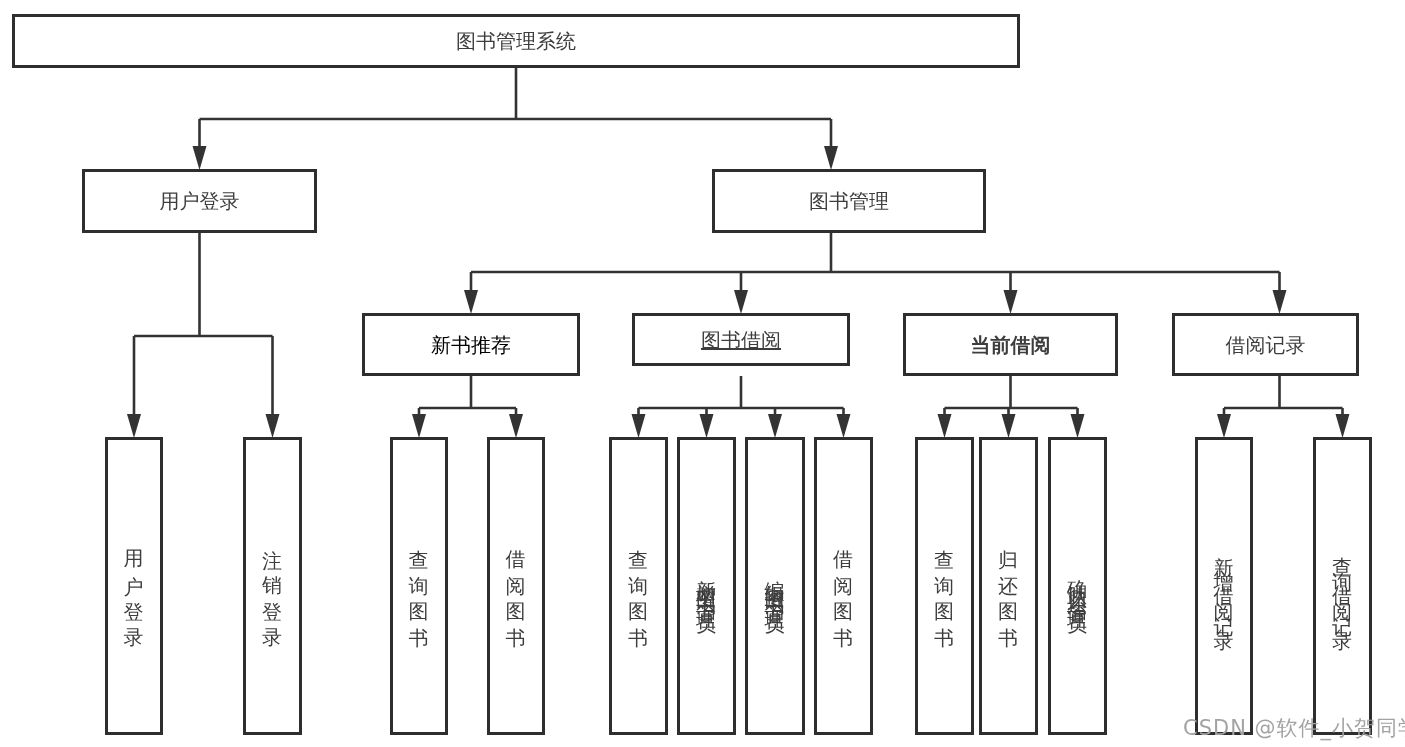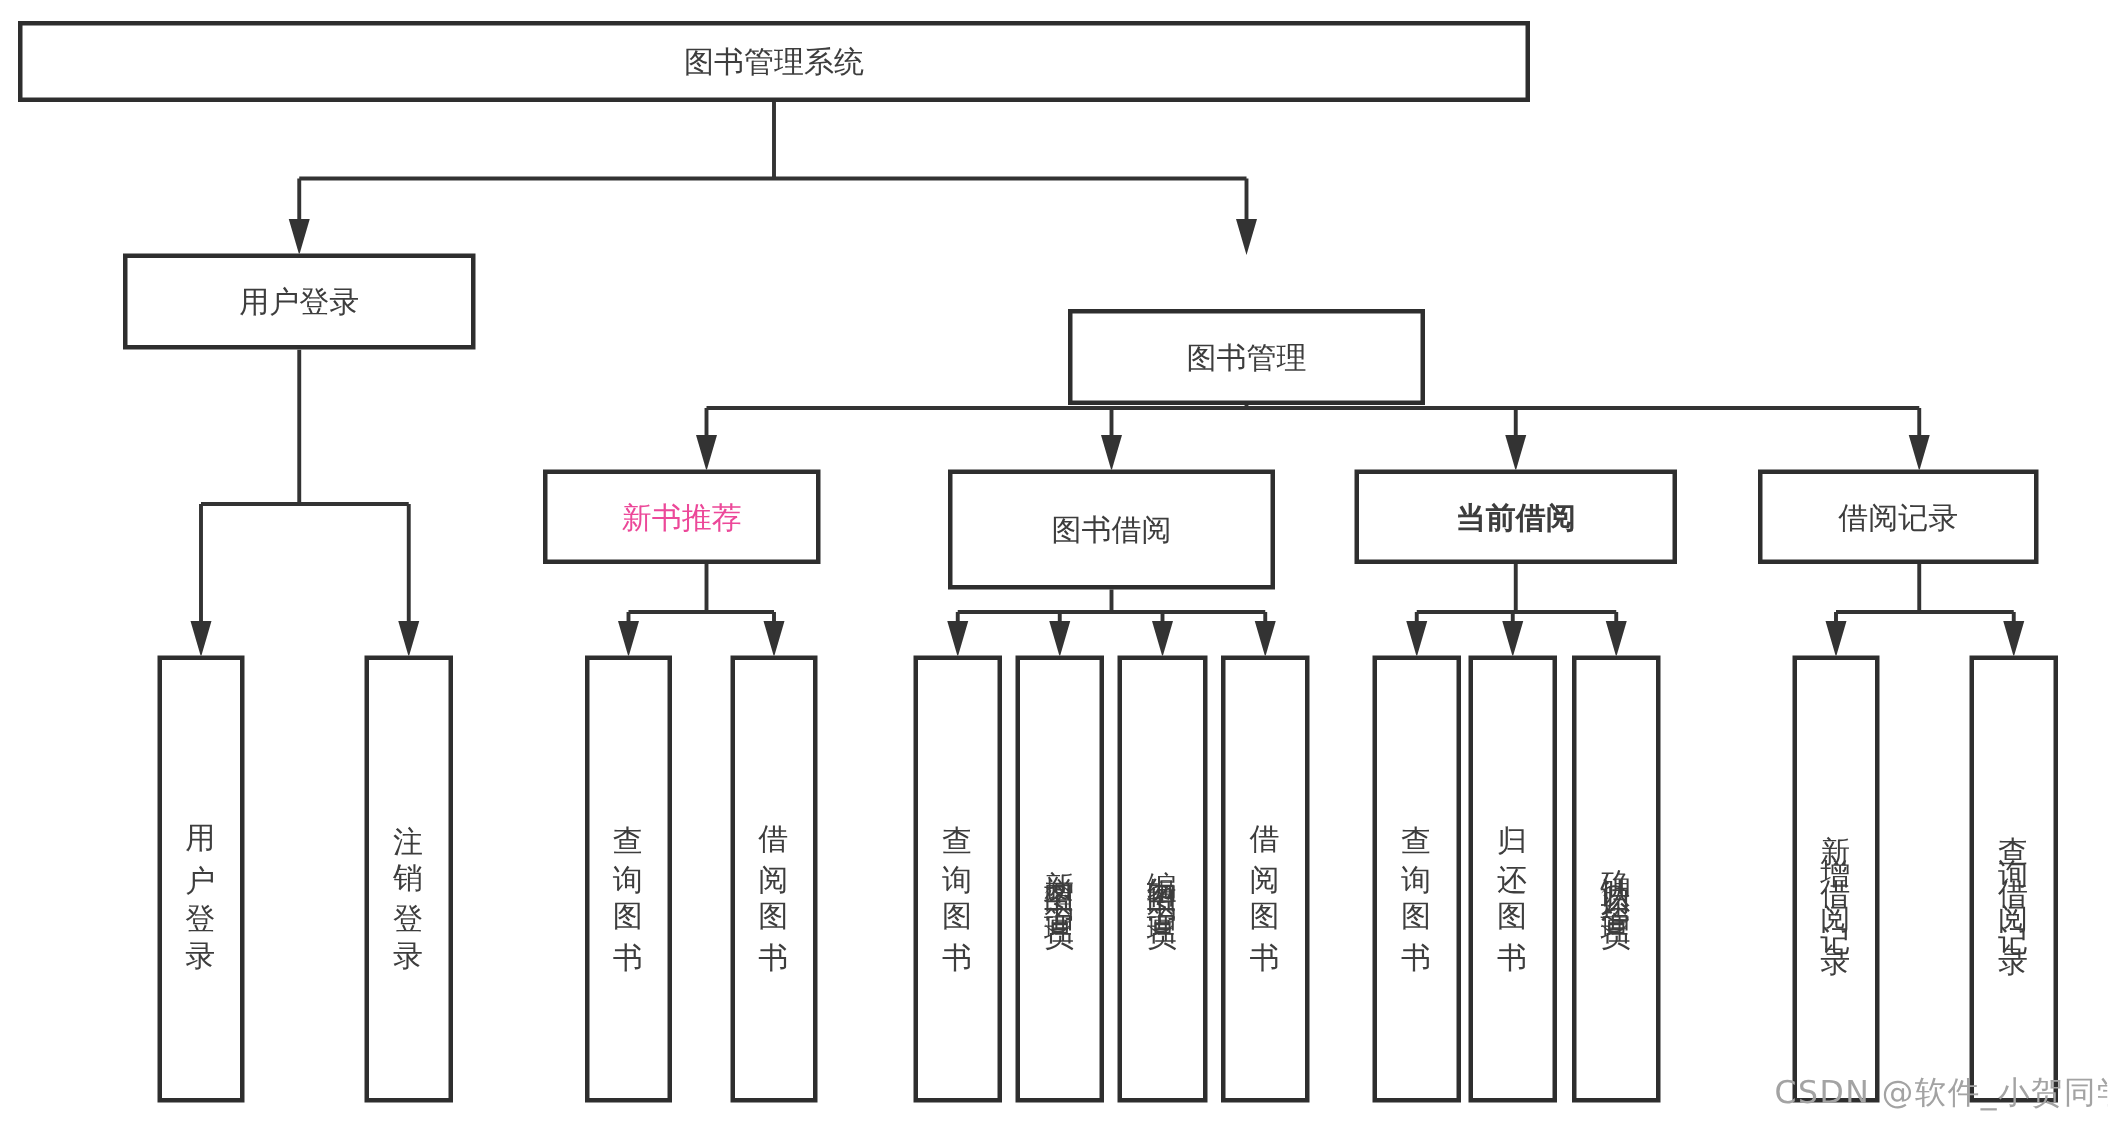--- a/index.html
+++ b/index.html
@@ -72,23 +72,23 @@
       <polygon points="843.5,438 836.5,414 850.5,414" fill="#333333"></polygon>
       <polygon points="944.5,438 937.5,414 951.5,414" fill="#333333"></polygon>
       <polygon points="1008.5,438 1001.5,414 1015.5,414" fill="#333333"></polygon>
       <polygon points="1077.5,438 1070.5,414 1084.5,414" fill="#333333"></polygon>
       <polygon points="1224,438 1217,414 1231,414" fill="#333333"></polygon>
       <polygon points="1342.5,438 1335.5,414 1349.5,414" fill="#333333"></polygon>
     </svg>
   <div id="nodes">
       <div class="node" style="left: 12px; top: 14px; width: 1008px; height: 54px; border-color: rgb(46, 46, 46); color: rgb(61, 61, 61);">图书管理系统</div>
       <div class="node" style="left: 82px; top: 169px; width: 235px; height: 64px; border-color: rgb(46, 46, 46); color: rgb(61, 61, 61);">用户登录</div>
-      <div class="node" style="left: 712px; top: 169px; width: 238px; height: 64px; border-color: rgb(46, 46, 46); color: rgb(61, 61, 61); margin-top: 37px;">图书管理</div>
-      <div class="node" style="left: 362px; top: 313px; width: 185px; height: 63px; border-color: rgb(46, 46, 46); color: #ec4899;">新书推荐</div>
-      <div class="node" style="left: 632px; top: 313px; width: 218px; height: 80px; border-color: rgb(46, 46, 46); color: rgb(61, 61, 61);">图书借阅</div>
+      <div class="node" style="left: 712px; top: 169px; width: 274px; height: 64px; border-color: rgb(46, 46, 46); color: rgb(61, 61, 61);">图书管理</div>
+      <div class="node" style="left: 362px; top: 313px; width: 218px; height: 63px; border-color: rgb(46, 46, 46); color: #000000;">新书推荐</div>
+      <div class="node" style="left: 632px; top: 313px; width: 218px; height: 53px; border-color: rgb(46, 46, 46); color: rgb(61, 61, 61); text-decoration: underline;">图书借阅</div>
       <div class="node" style="left: 903px; top: 313px; width: 215px; height: 63px; border-color: rgb(46, 46, 46); color: rgb(61, 61, 61); font-weight: bold;">当前借阅</div>
       <div class="node" style="left: 1172px; top: 313px; width: 187px; height: 63px; border-color: rgb(46, 46, 46); color: rgb(61, 61, 61);">借阅记录</div>
       <div class="node vertical" style="left: 105px; top: 437px; width: 58px; height: 298px; border-color: rgb(46, 46, 46); color: rgb(61, 61, 61); letter-spacing: 26px;">用户登录</div>
       <div class="node vertical" style="left: 243px; top: 437px; width: 59px; height: 298px; border-color: rgb(46, 46, 46); color: rgb(61, 61, 61); letter-spacing: 26px;">注销登录</div>
       <div class="node vertical" style="left: 390px; top: 437px; width: 58px; height: 298px; border-color: rgb(46, 46, 46); color: rgb(61, 61, 61); letter-spacing: 26px;">查询图书</div>
       <div class="node vertical" style="left: 487px; top: 437px; width: 58px; height: 298px; border-color: rgb(46, 46, 46); color: rgb(61, 61, 61); letter-spacing: 26px;">借阅图书</div>
       <div class="node vertical" style="left: 609px; top: 437px; width: 59px; height: 298px; border-color: rgb(46, 46, 46); color: rgb(61, 61, 61); letter-spacing: 26px;">查询图书</div>
       <div class="node vertical" style="left: 677px; top: 437px; width: 59px; height: 298px; border-color: rgb(46, 46, 46); color: rgb(61, 61, 61); letter-spacing: 5px;">新增图书（管理员）</div>
       <div class="node vertical" style="left: 745px; top: 437px; width: 60px; height: 298px; border-color: rgb(46, 46, 46); color: rgb(61, 61, 61); letter-spacing: 5px;">编辑图书（管理员）</div>
       <div class="node vertical" style="left: 814px; top: 437px; width: 59px; height: 298px; border-color: rgb(46, 46, 46); color: rgb(61, 61, 61); letter-spacing: 26px;">借阅图书</div>

